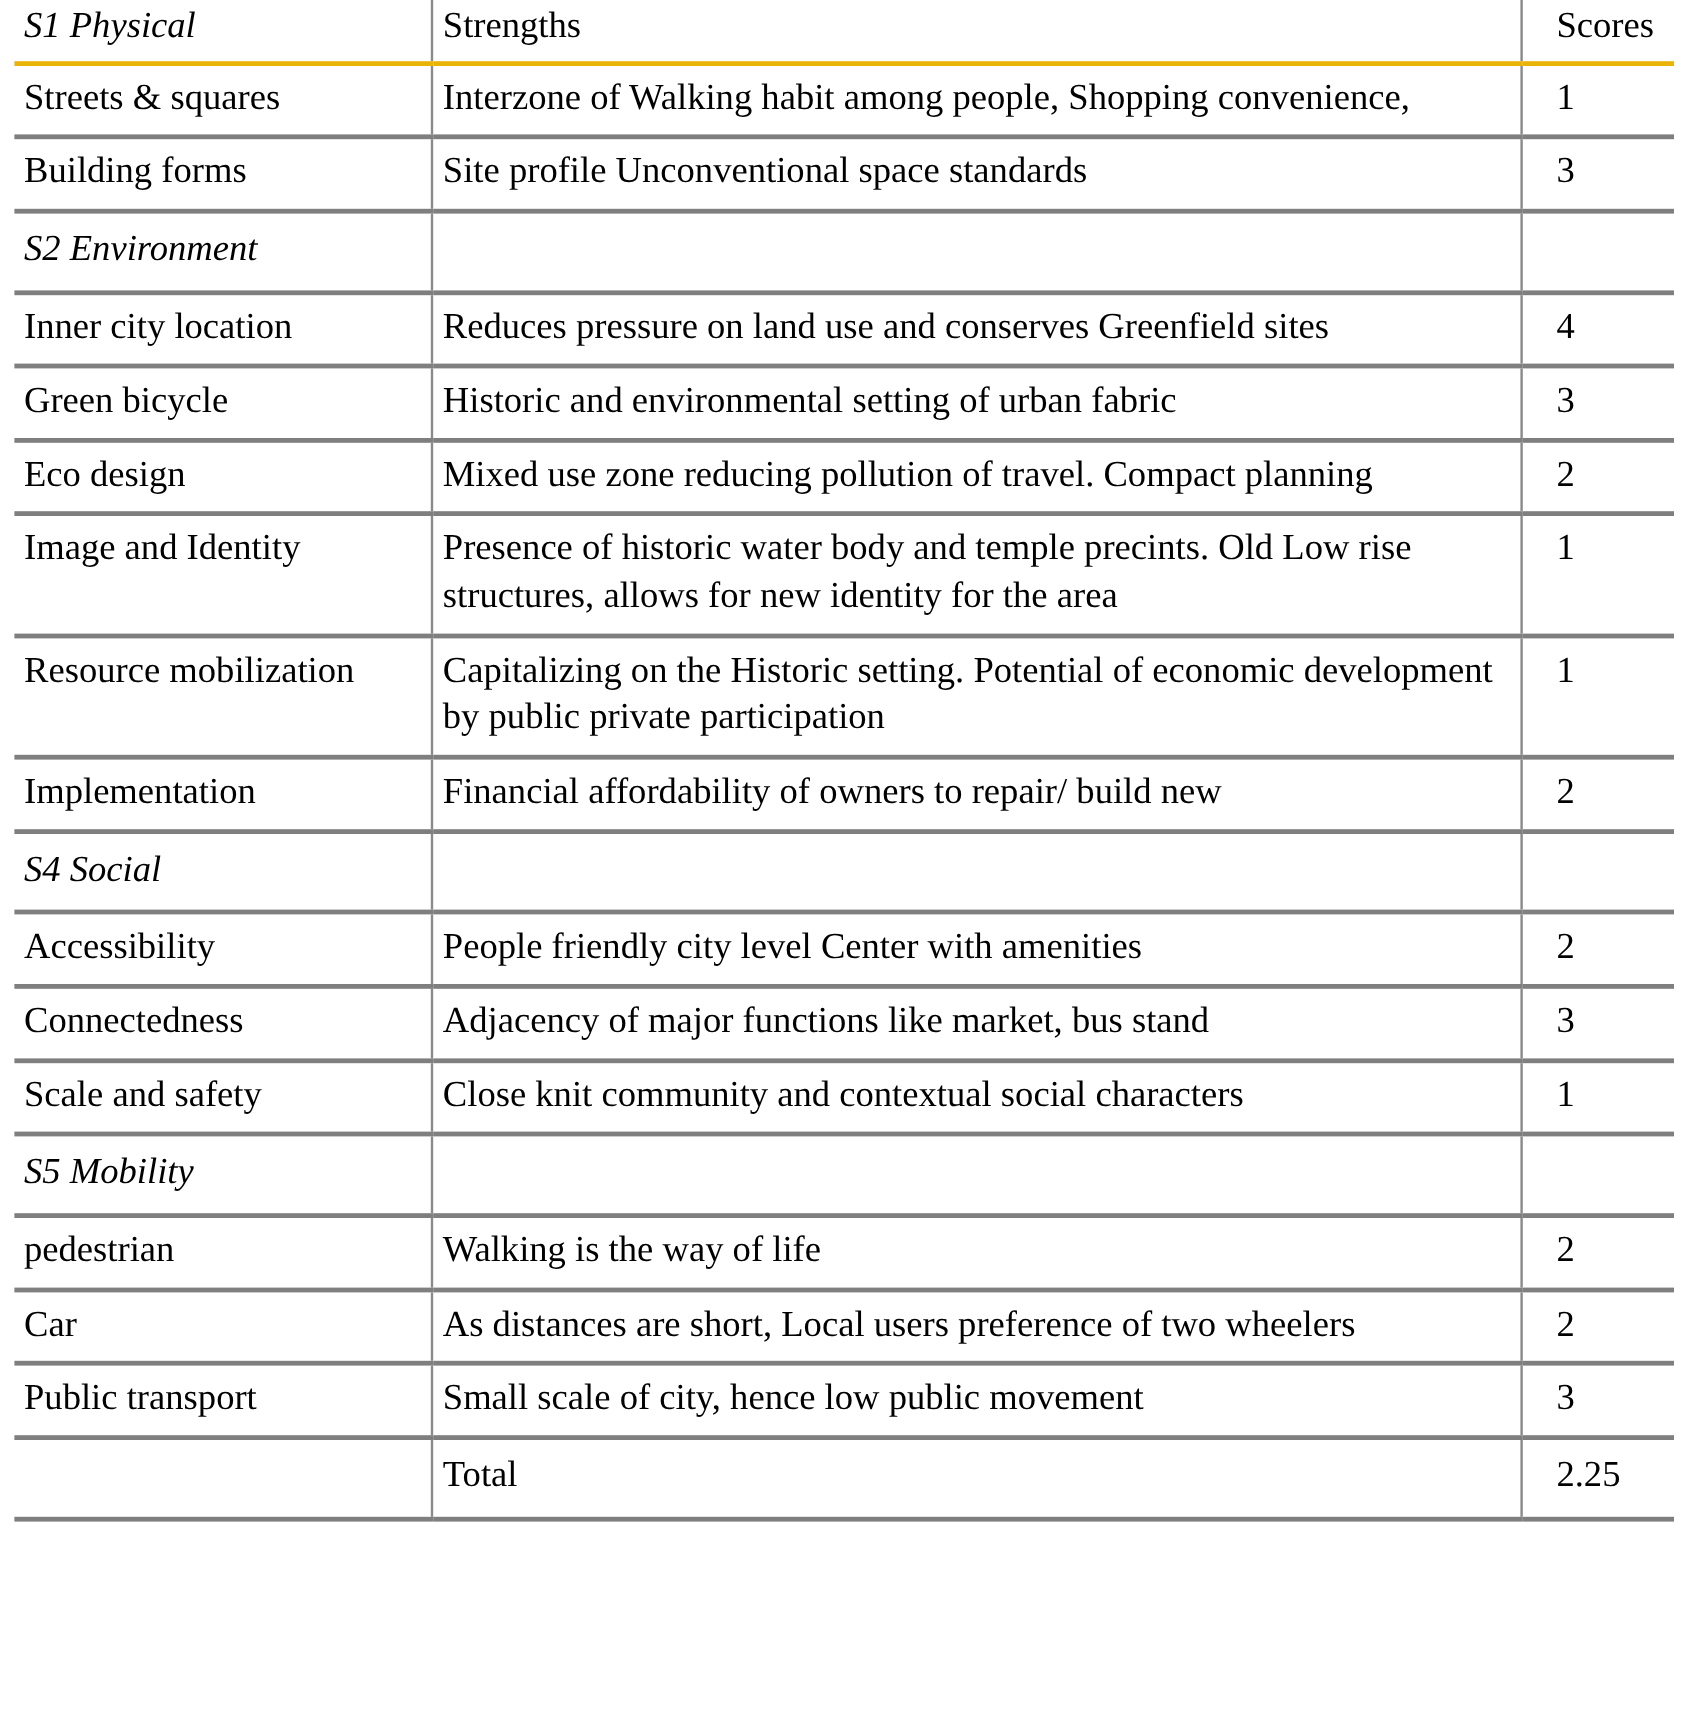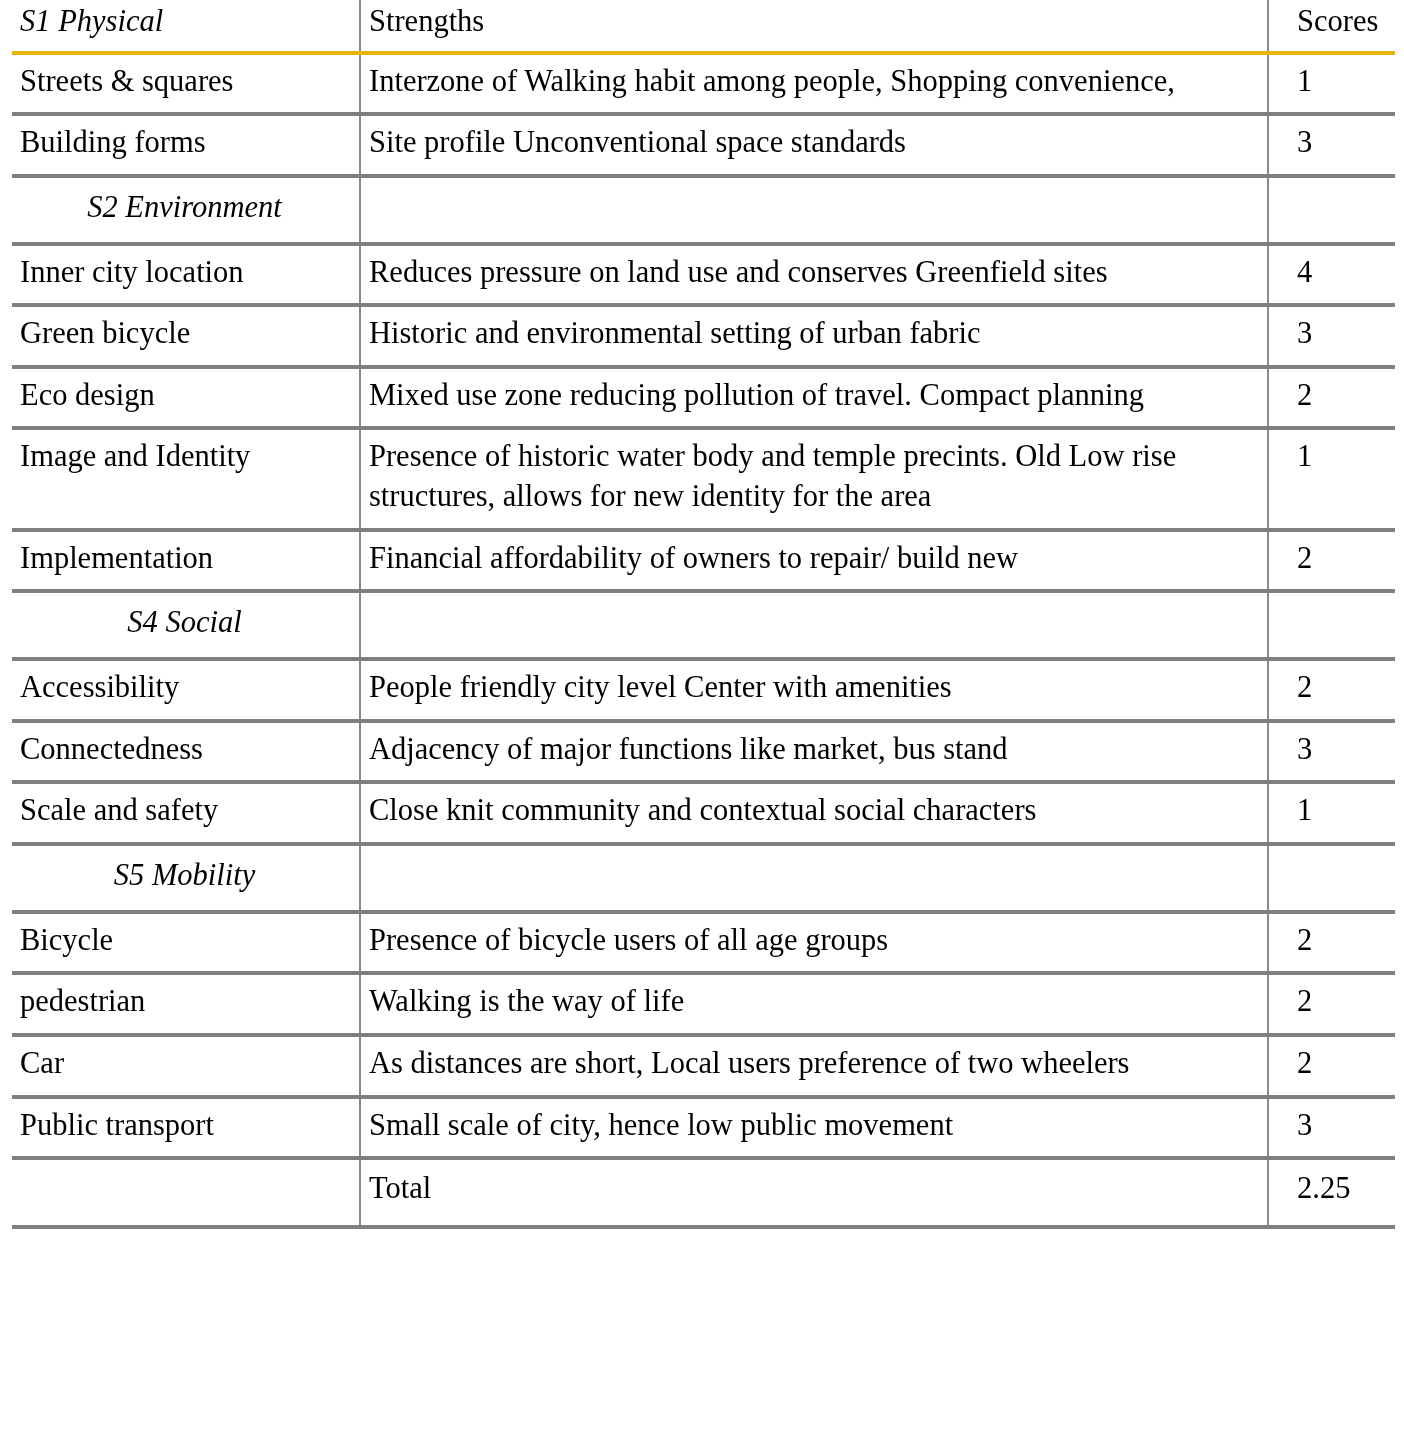--- a/index.html
+++ b/index.html
@@ -58,21 +58,20 @@
   td.section-label {
     font-style: italic;
   }
   tr.header-row td.category-cell {
     font-style: italic;
   }
 
   tr.section-row td {
     padding-top: 10px;
     padding-bottom: 14px;
-    text-align: center;
   }
 
   tr.total-row td {
     padding-top: 9px;
     padding-bottom: 16px;
   }
 </style>
 </head>
 <body>
 
@@ -118,20 +117,25 @@
           <td class="category-cell">Eco design</td>
           <td class="strength-cell">Mixed use zone reducing pollution of travel. Compact planning</td>
           <td class="score-cell">2</td>
         </tr>
         <tr class="data-row">
           <td class="category-cell">Image and Identity</td>
           <td class="strength-cell">Presence of historic water body and temple precints. Old Low rise structures, allows for new identity for the area</td>
           <td class="score-cell">1</td>
         </tr>
         <tr class="data-row">
+          <td class="category-cell">Resource mobilization</td>
+          <td class="strength-cell">Capitalizing on the Historic setting. Potential of economic development by public private participation</td>
+          <td class="score-cell">1</td>
+        </tr>
+        <tr class="data-row">
           <td class="category-cell">Implementation</td>
           <td class="strength-cell">Financial affordability of owners to repair/ build new</td>
           <td class="score-cell">2</td>
         </tr>
         <tr class="section-row">
           <td class="category-cell section-label">S4 Social</td>
           <td class="strength-cell"></td>
           <td class="score-cell"></td>
         </tr>
         <tr class="data-row">
@@ -148,25 +152,20 @@
           <td class="category-cell">Scale and safety</td>
           <td class="strength-cell">Close knit community and contextual social characters</td>
           <td class="score-cell">1</td>
         </tr>
         <tr class="section-row">
           <td class="category-cell section-label">S5 Mobility</td>
           <td class="strength-cell"></td>
           <td class="score-cell"></td>
         </tr>
         <tr class="data-row">
-          <td class="category-cell">Bicycle</td>
-          <td class="strength-cell">Presence of bicycle users of all age groups</td>
-          <td class="score-cell">2</td>
-        </tr>
-        <tr class="data-row">
           <td class="category-cell">pedestrian</td>
           <td class="strength-cell">Walking is the way of life</td>
           <td class="score-cell">2</td>
         </tr>
         <tr class="data-row">
           <td class="category-cell">Car</td>
           <td class="strength-cell">As distances are short, Local users preference of two wheelers</td>
           <td class="score-cell">2</td>
         </tr>
         <tr class="data-row">

